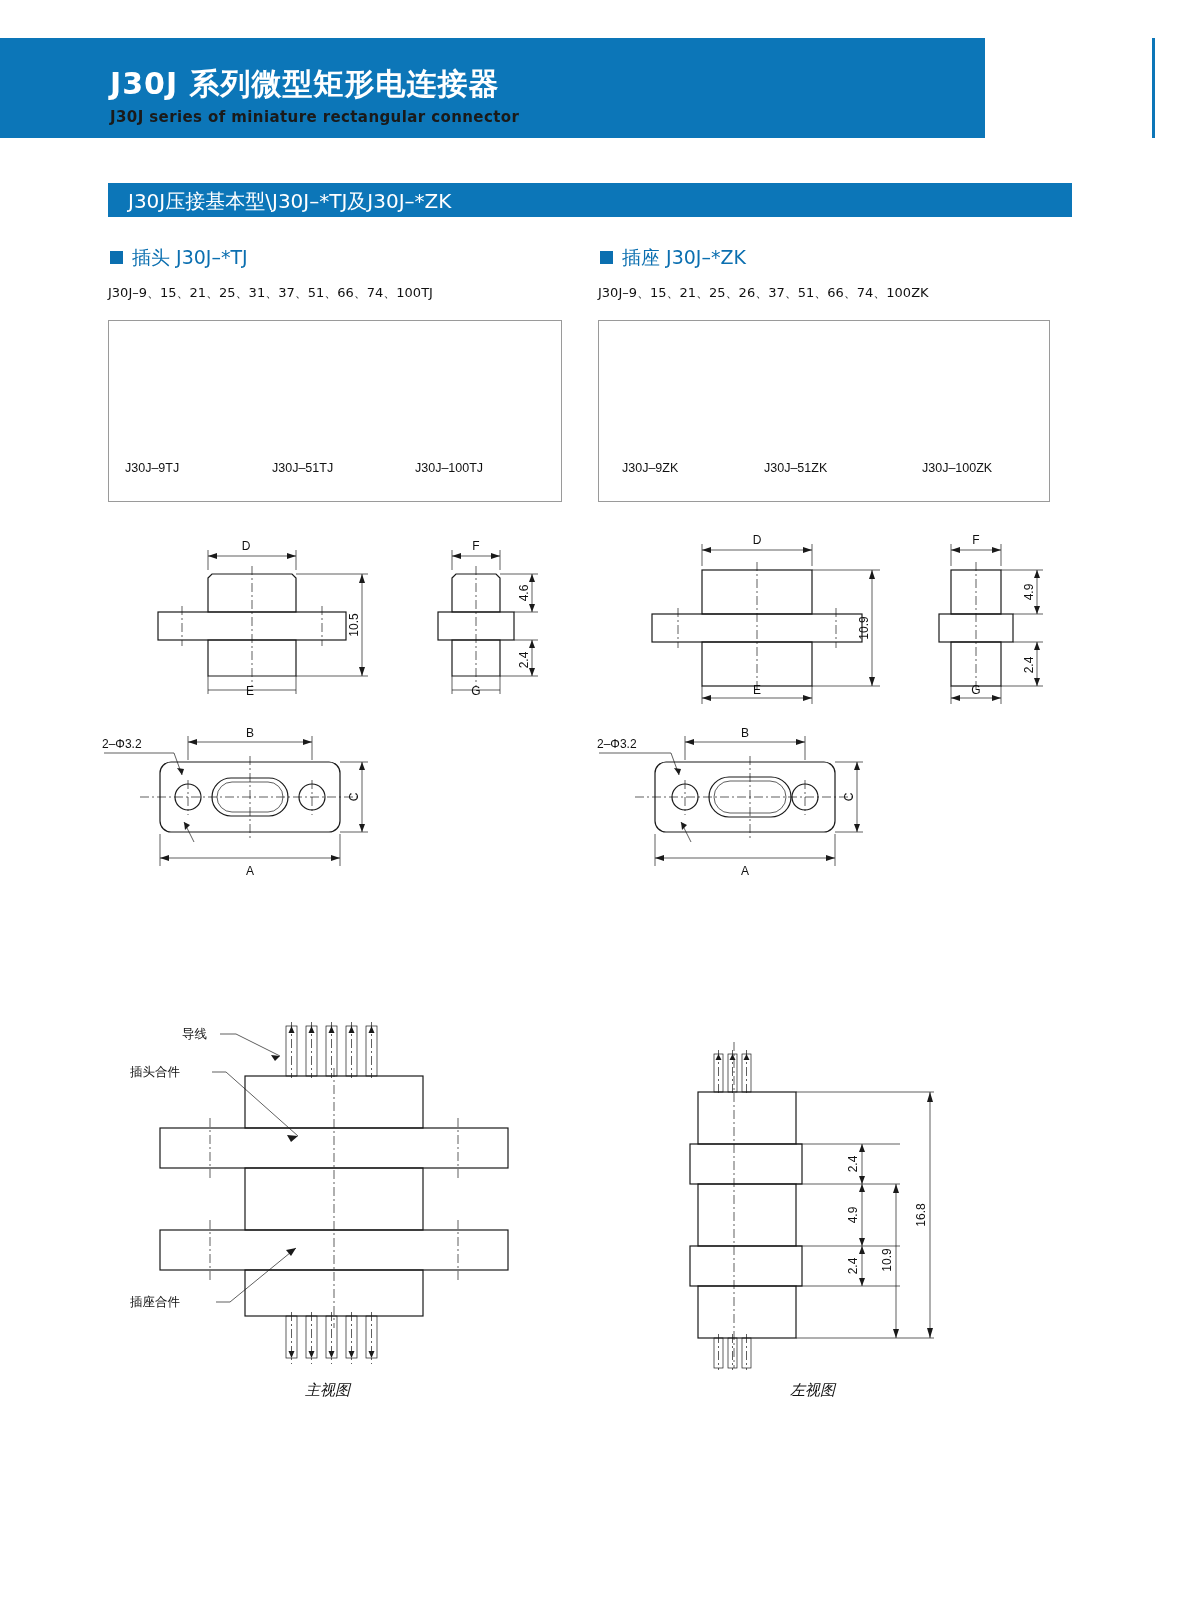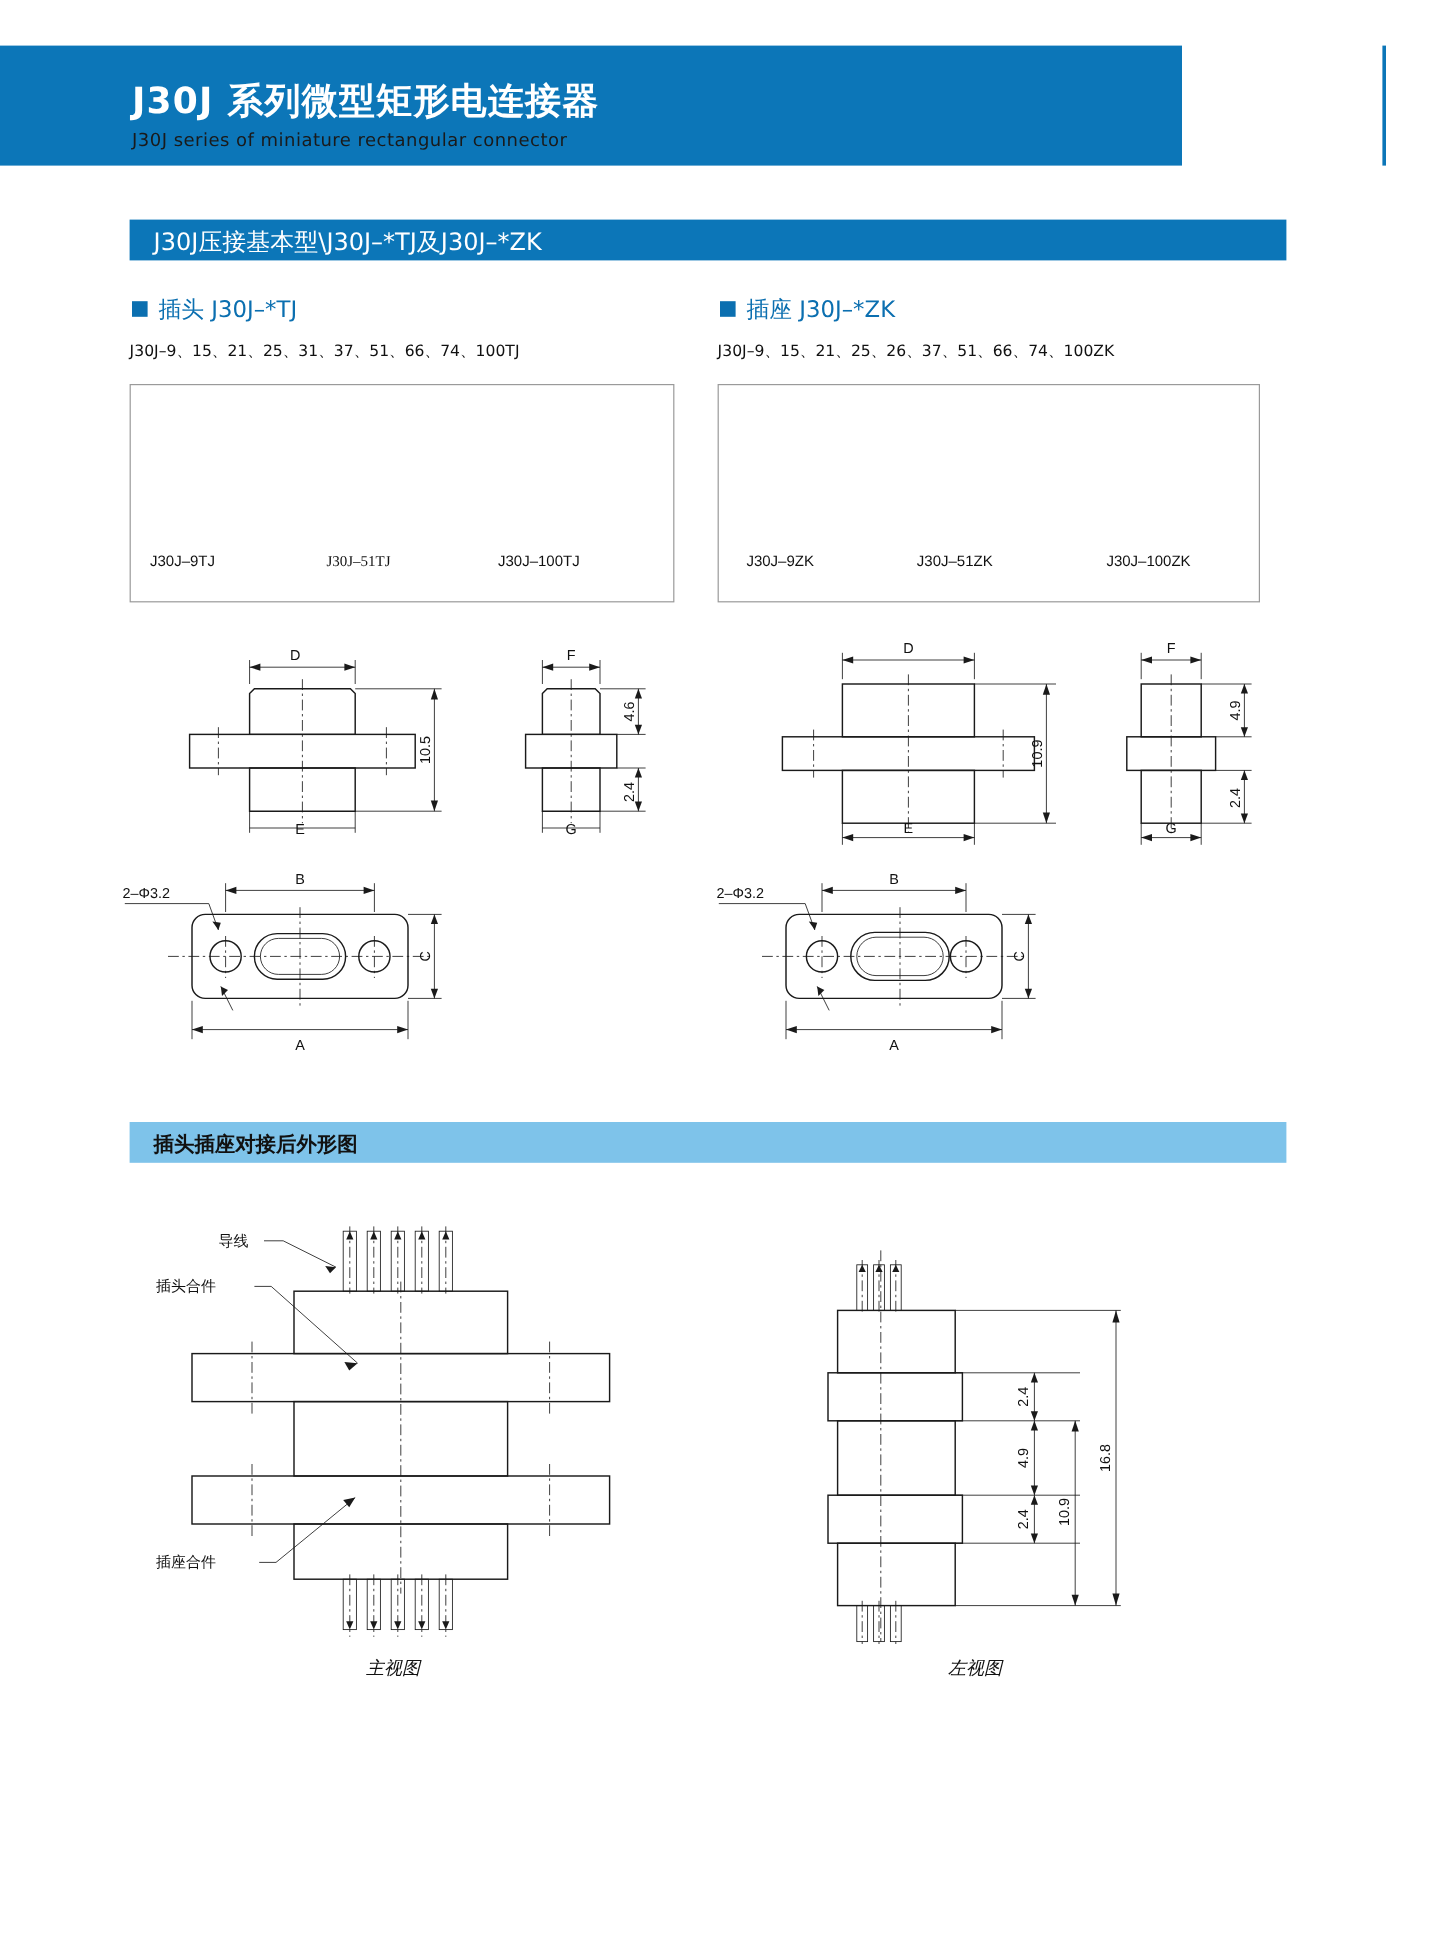--- a/index.html
+++ b/index.html
@@ -19,21 +19,21 @@
   }
   .banner-title{
     position:absolute;left:110px;top:64px;
     font-size:30px;font-weight:bold;color:#ffffff;
     letter-spacing:1px;
     font-family:"DejaVu Sans","Liberation Sans",sans-serif;
     white-space:nowrap;
   }
   .banner-sub{
     position:absolute;left:110px;top:108px;
-    font-size:15px;font-weight:normal;color:#1a1a1a;
+    font-size:15px;font-weight:bold;color:#1a1a1a;
     letter-spacing:.4px;
     font-family:"DejaVu Sans","Liberation Sans",sans-serif;
     white-space:nowrap;
   }
   .banner-right-mark{
     position:absolute;left:1152px;top:38px;width:3px;height:100px;
     background:#0c76b8;
   }
 
   
@@ -108,21 +108,21 @@
   </div>
   <div class="modellist" style="left:108px;top:284px;">J30J–9、15、21、25、31、37、51、66、74、100TJ</div>
 
   <div class="subhead" style="left:600px;top:245px;">
     <span class="sq"></span><span>插座 J30J–*ZK</span>
   </div>
   <div class="modellist" style="left:598px;top:284px;">J30J–9、15、21、25、26、37、51、66、74、100ZK</div>
 
   <div class="photobox" style="left:108px;top:320px;width:452px;height:180px;"></div>
   <div class="photocap" style="left:125px;top:461px;">J30J–9TJ</div>
-  <div class="photocap" style="left:272px;top:461px;font-family:Liberation Serif, serif;">J30J–51TJ</div>
+  <div class="photocap" style="left:272px;top:461px;">J30J–51TJ</div>
   <div class="photocap" style="left:415px;top:461px;">J30J–100TJ</div>
 
   <div class="photobox" style="left:598px;top:320px;width:450px;height:180px;"></div>
   <div class="photocap" style="left:622px;top:461px;">J30J–9ZK</div>
   <div class="photocap" style="left:764px;top:461px;">J30J–51ZK</div>
   <div class="photocap" style="left:922px;top:461px;">J30J–100ZK</div>
 
   <div class="dwg" style="left:140px;top:530px;">
     <svg width="240" height="165" viewBox="0 0 240 165">
 
@@ -346,23 +346,20 @@
 
       <line class="dim" x1="60" y1="104" x2="60" y2="136"></line>
       <line class="dim" x1="240" y1="104" x2="240" y2="136"></line>
       <line class="dim" x1="60" y1="128" x2="240" y2="128"></line>
       <path d="M60 128 l9 -3 v6 z" fill="#1a1a1a"></path>
       <path d="M240 128 l-9 -3 v6 z" fill="#1a1a1a"></path>
       <text class="dtxt" x="150" y="145" text-anchor="middle">A</text>
     </svg>
   </div>
 
-  <div class="secbar light" style="top:935px;">
-    <span class="secbar-label">插头插座对接后外形图</span>
-  </div>
 
   <div class="dwg" style="left:130px;top:1008px;">
     <svg width="420" height="340" viewBox="0 0 420 340">
 
       <g>
         <rect class="thin" x="156" y="18" width="11" height="50"></rect>
         <rect class="thin" x="176" y="18" width="11" height="50"></rect>
         <rect class="thin" x="196" y="18" width="11" height="50"></rect>
         <rect class="thin" x="216" y="18" width="11" height="50"></rect>
         <rect class="thin" x="236" y="18" width="11" height="50"></rect>

